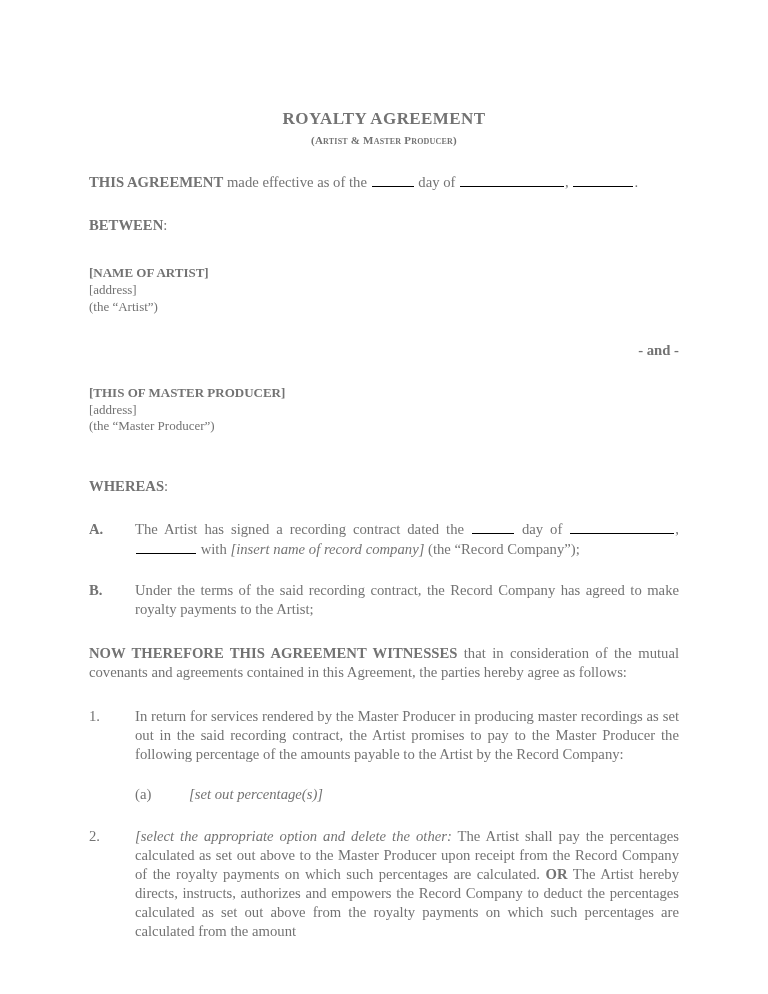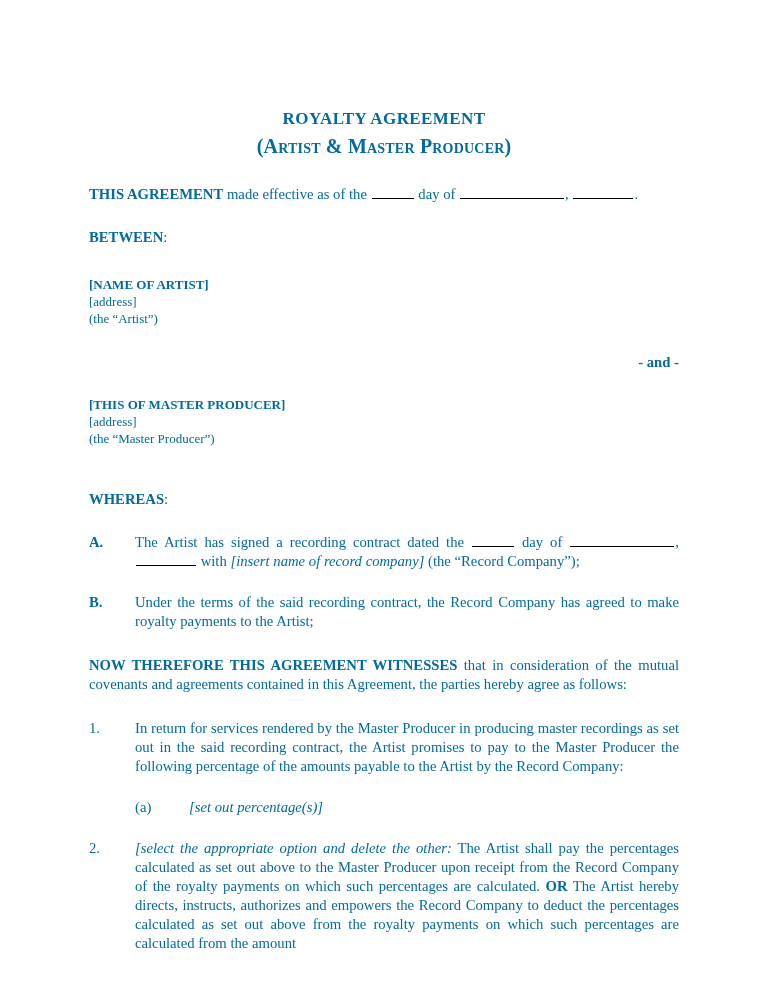--- a/index.html
+++ b/index.html
@@ -7,21 +7,21 @@
     padding: 0;
     background: #ffffff;
   }
   .page {
     position: relative;
     width: 768px;
     height: 994px;
     background: #ffffff;
     margin: 0 auto;
     font-family: "Liberation Serif", "DejaVu Serif", serif;
-    color: #0369a1;
+    color: #737373;
     overflow: hidden;
     box-sizing: border-box;
     padding: 0;
   }
   .content {
     position: absolute;
     left: 89px;
     top: 108px;
     width: 590px;
   }
@@ -29,21 +29,21 @@
     text-align: center;
     font-weight: bold;
     font-size: 17px;
     letter-spacing: 0.4px;
     line-height: 1.35;
     margin: 0;
   }
   .doc-subtitle {
     text-align: center;
     font-weight: bold;
-    font-size: 20px;
+    font-size: 11px;
     font-variant: small-caps;
     letter-spacing: 0.2px;
     line-height: 1.35;
     margin: 2px 0 0 0;
   }
   .para {
     font-size: 14.7px;
     line-height: 1.30;
     text-align: justify;
     margin: 0;

